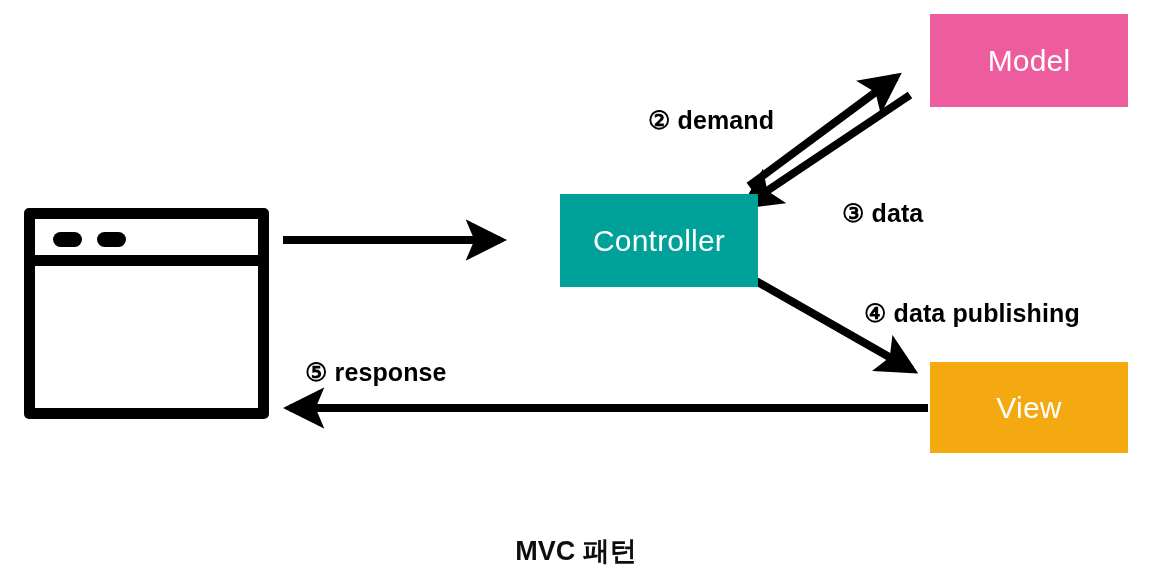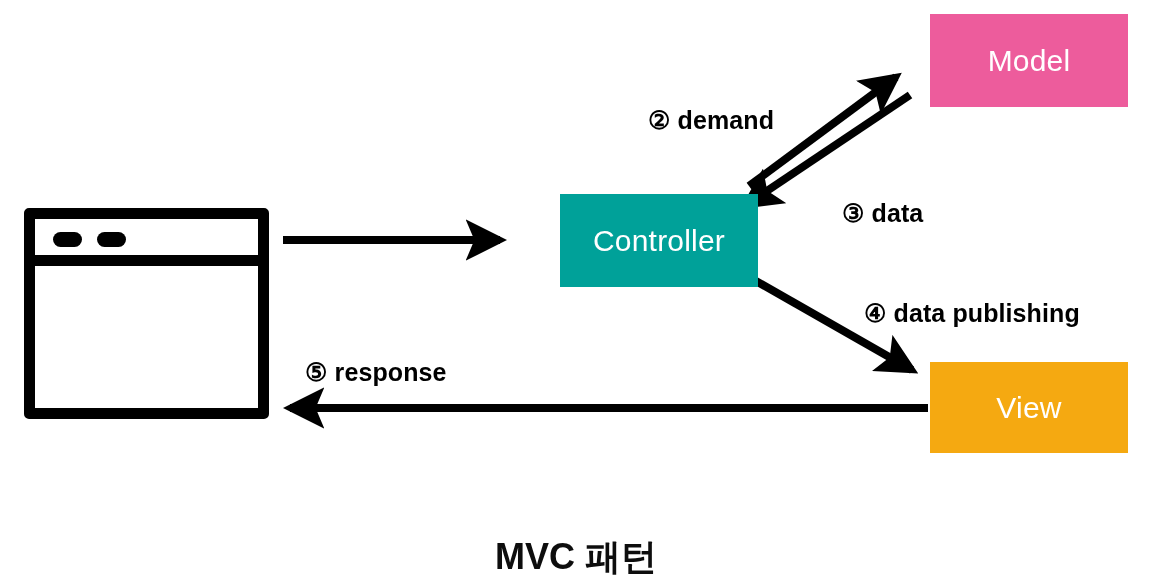--- a/index.html
+++ b/index.html
@@ -114,21 +114,21 @@
   .lbl-datapub   { left: 864px; top: 299px; }
   .lbl-response  { left: 305px; top: 358px; }
 
   
   .caption {
     position: absolute;
     left: 0;
     top: 533px;
     width: 1152px;
     text-align: center;
-    font-size: 36px;
+    font-size: 27px;
     font-weight: bold;
     color: #0d0d0d;
     font-family: "Liberation Sans", sans-serif;
   }
 
   
   #arrows {
     position: absolute;
     left: 0;
     top: 0;

